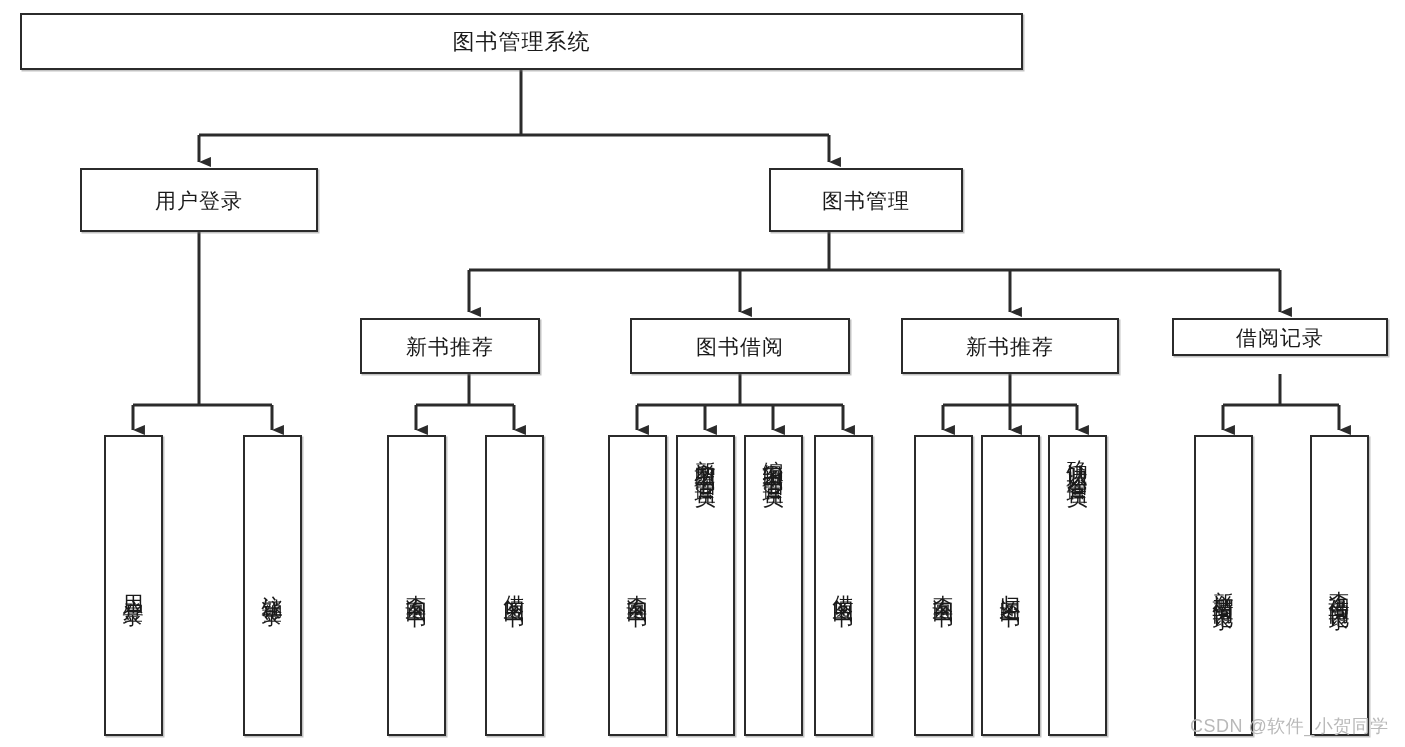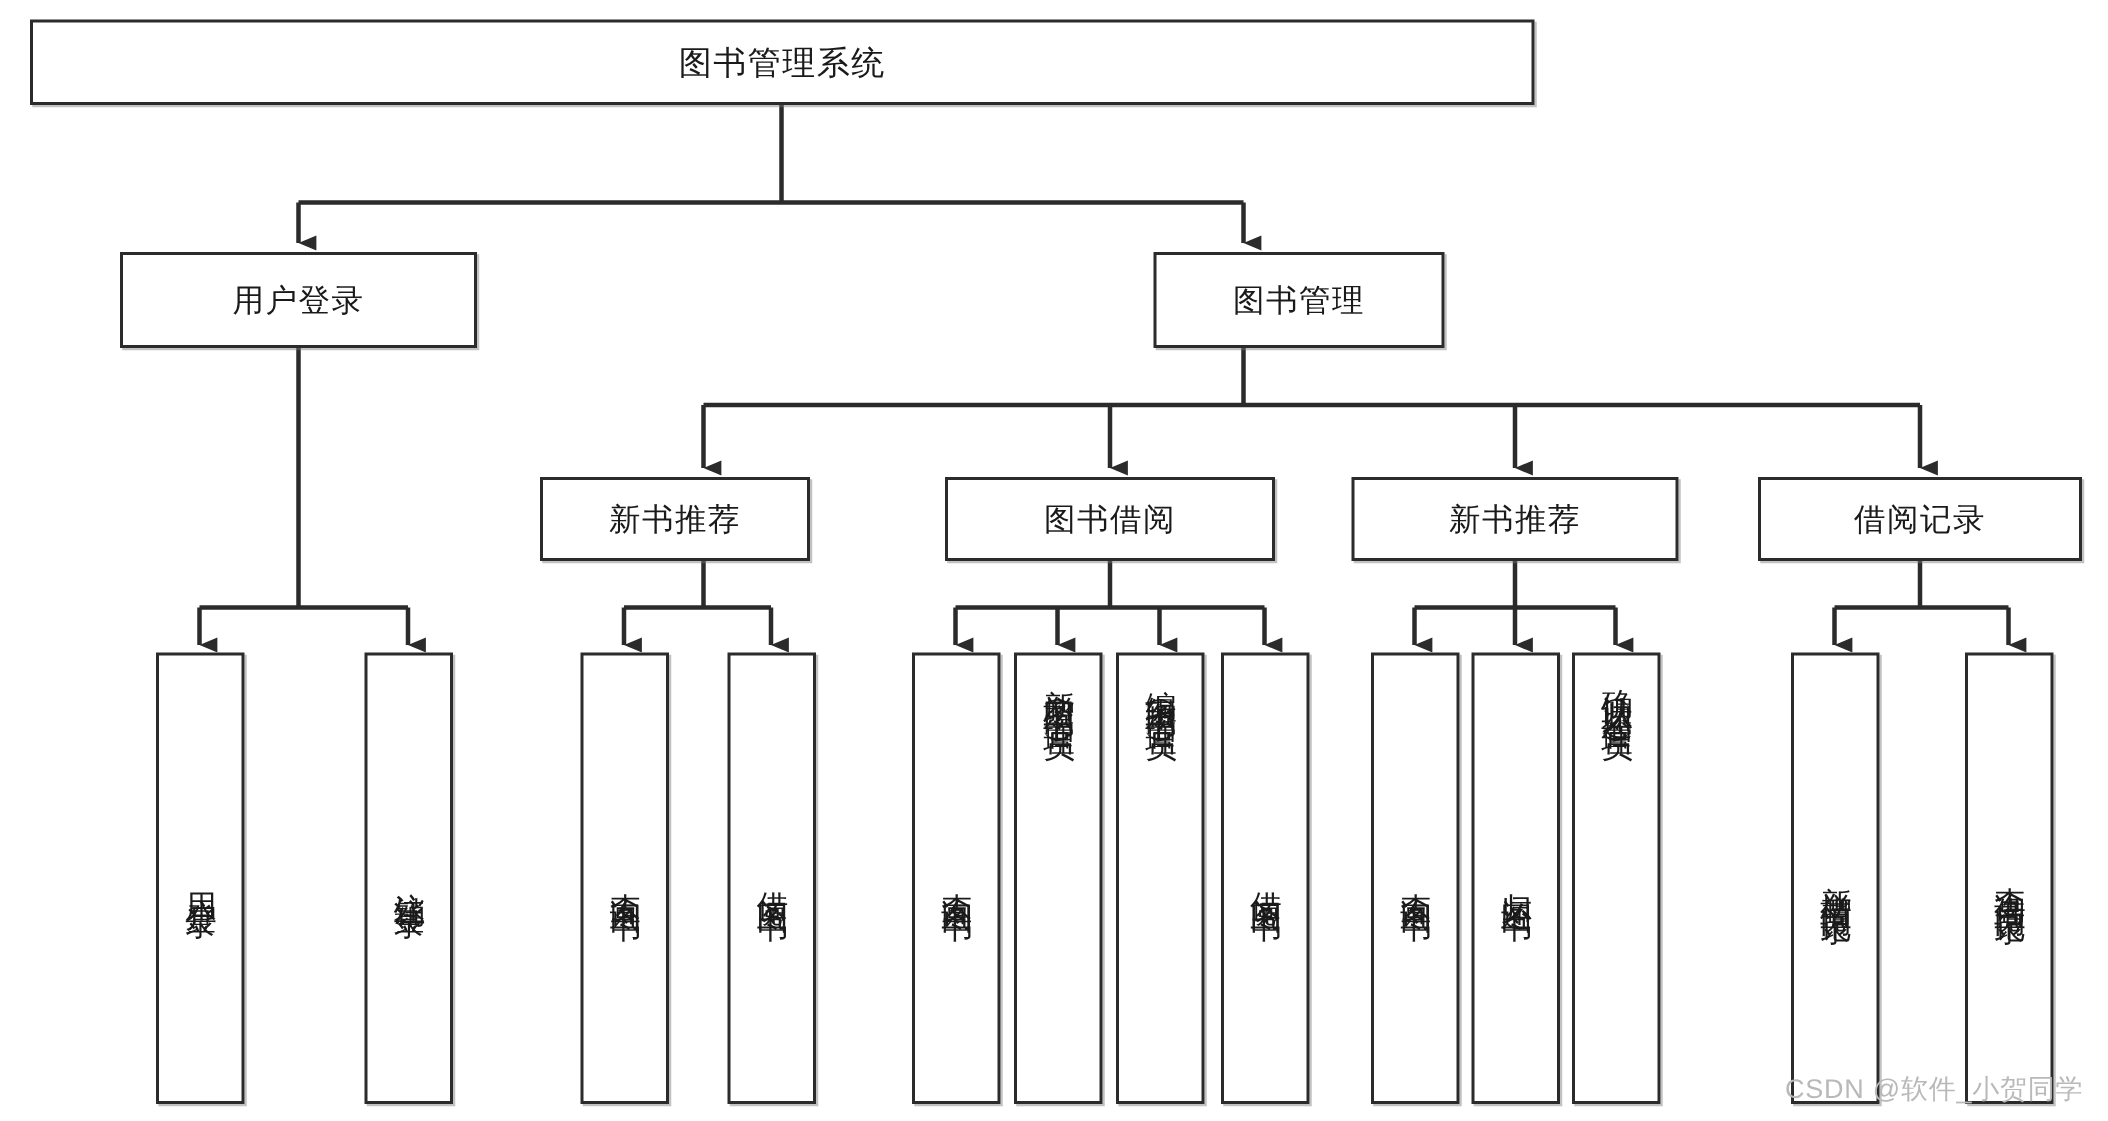--- a/index.html
+++ b/index.html
@@ -108,21 +108,21 @@
   </svg>
 
   <div class="node h root" style="left:20px;top:13px;width:1003px;height:57px;">图书管理系统</div>
 
   <div class="node h" style="left:80px;top:168px;width:238px;height:64px;">用户登录</div>
   <div class="node h" style="left:741px;top:168px;width:194px;height:64px;margin-left:28px;">图书管理</div>
 
   <div class="node h" style="left:360px;top:318px;width:180px;height:56px;">新书推荐</div>
   <div class="node h" style="left:630px;top:318px;width:220px;height:56px;">图书借阅</div>
   <div class="node h" style="left:901px;top:318px;width:218px;height:56px;">新书推荐</div>
-  <div class="node h" style="left:1172px;top:318px;width:216px;height:56px;">借阅记录</div>
+  <div class="node h" style="left:1172px;top:318px;width:216px;height:38px;">借阅记录</div>
 
   <div class="node v" style="left:104px;top:435px;width:59px;height:301px;">用户登录</div>
   <div class="node v" style="left:243px;top:435px;width:59px;height:301px;">注销登录</div>
 
   <div class="node v" style="left:387px;top:435px;width:59px;height:301px;">查询图书</div>
   <div class="node v" style="left:485px;top:435px;width:59px;height:301px;">借阅图书</div>
 
   <div class="node v" style="left:608px;top:435px;width:59px;height:301px;">查询图书</div>
   <div class="node v top" style="left:676px;top:435px;width:59px;height:301px;">新增图书（管理员）</div>
   <div class="node v top" style="left:744px;top:435px;width:59px;height:301px;">编辑图书（管理员）</div>

